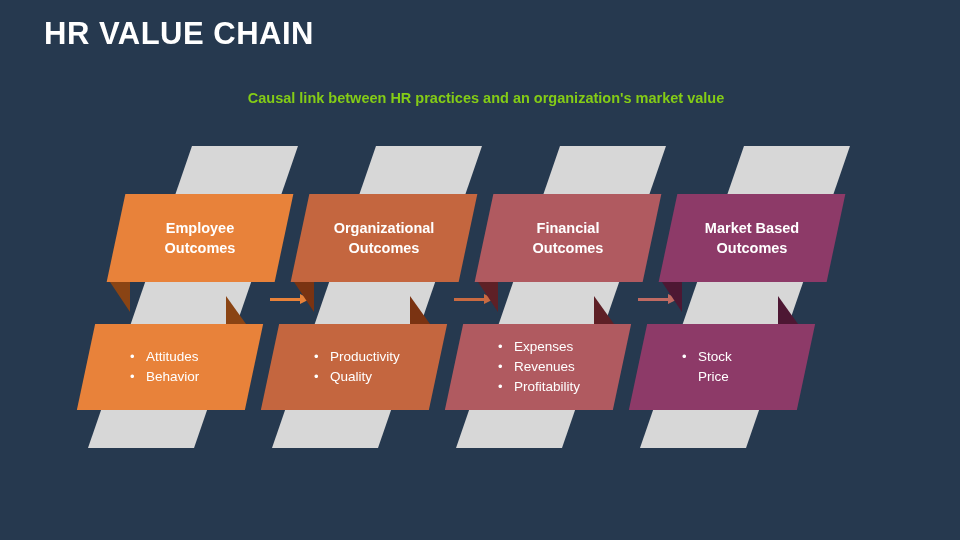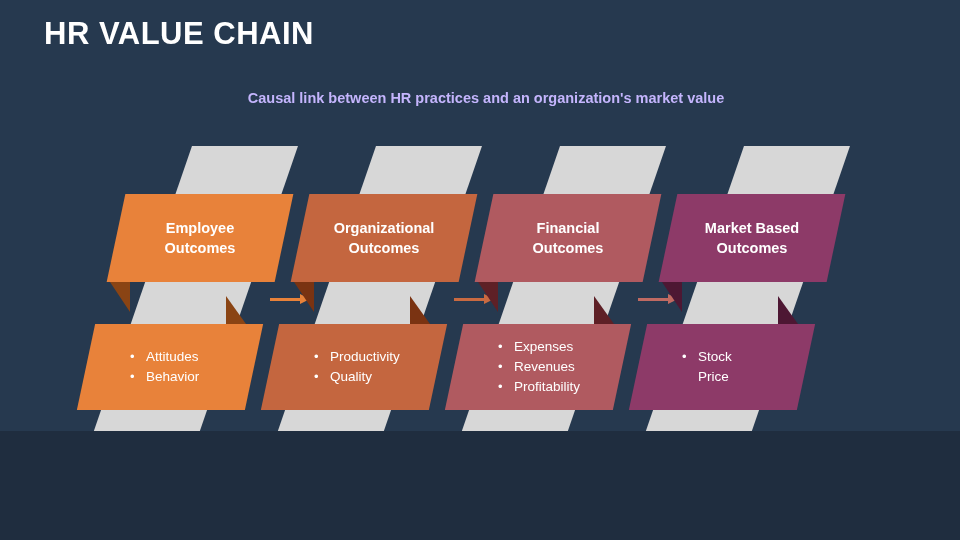--- a/index.html
+++ b/index.html
@@ -4,21 +4,21 @@
 <title>HR Value Chain</title>
 <style>
   html, body {
     margin: 0;
     padding: 0;
     background: #1f2d3f;
   }
   #slide {
     position: relative;
     width: 960px;
-    height: 431px;
+    height: 540px;
     background: #26394f;
     overflow: hidden;
     font-family: "Liberation Sans", sans-serif;
   }
 
   
   #slide-title {
     position: absolute;
     left: 44px;
     top: 16px;
@@ -29,21 +29,21 @@
     white-space: nowrap;
   }
   #slide-subtitle {
     position: absolute;
     left: 0;
     right: 0;
     top: 90px;
     text-align: center;
     font-size: 14.5px;
     font-weight: bold;
-    color: #c4b5fd;
+    color: #84cc16;
     white-space: nowrap;
     margin-left: 12px;
   }
 
   
   #stage {
     position: absolute;
     left: 0;
     top: 0;
     width: 960px;

